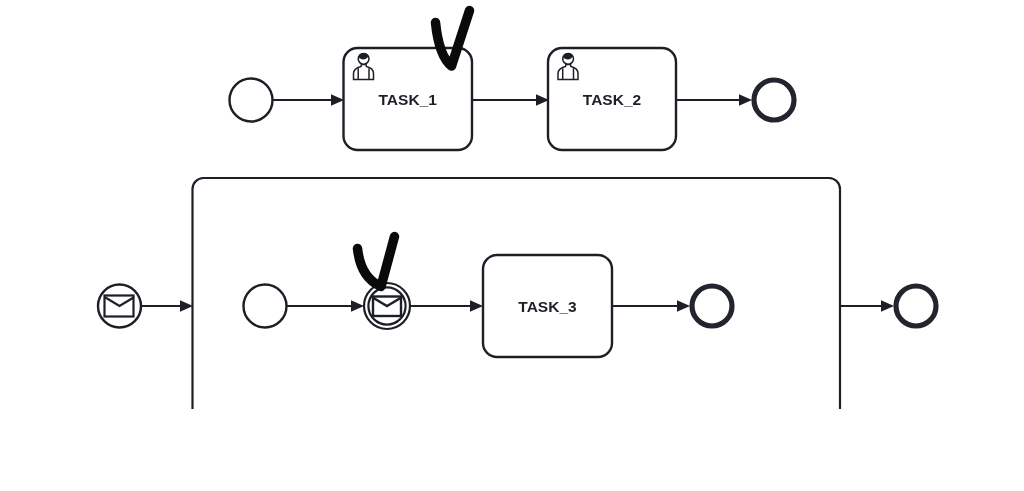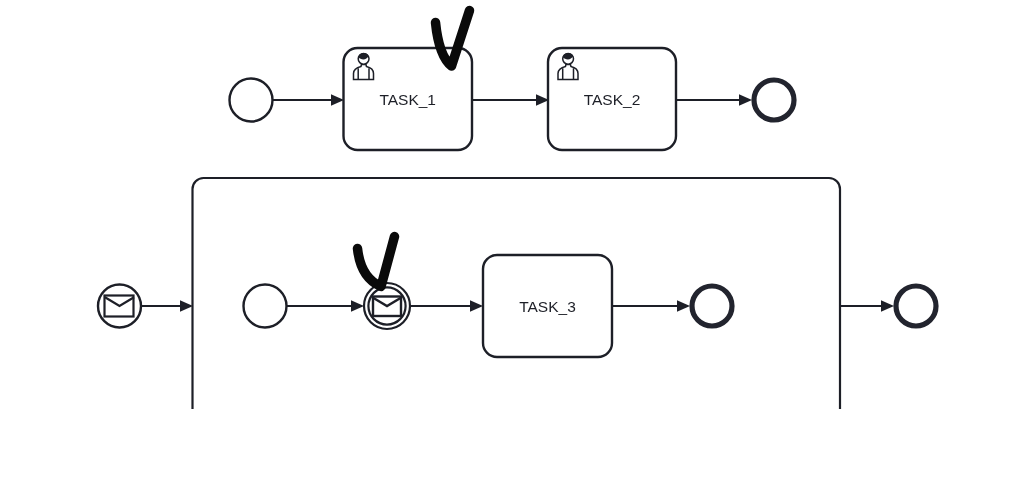--- a/index.html
+++ b/index.html
@@ -7,20 +7,21 @@
     padding: 0;
     background: #ffffff;
     font-family: "Liberation Sans", sans-serif;
   }
   .stage {
     position: relative;
     width: 1024px;
     height: 409px;
     background: #ffffff;
     overflow: hidden;
+    font-weight: bold;
   }
   svg { display: block; }
   text.task-label {
     font-family: "Liberation Sans", sans-serif;
     font-size: 15.5px;
     fill: #1d1f27;
   }
 </style>
 </head>
 <body>

